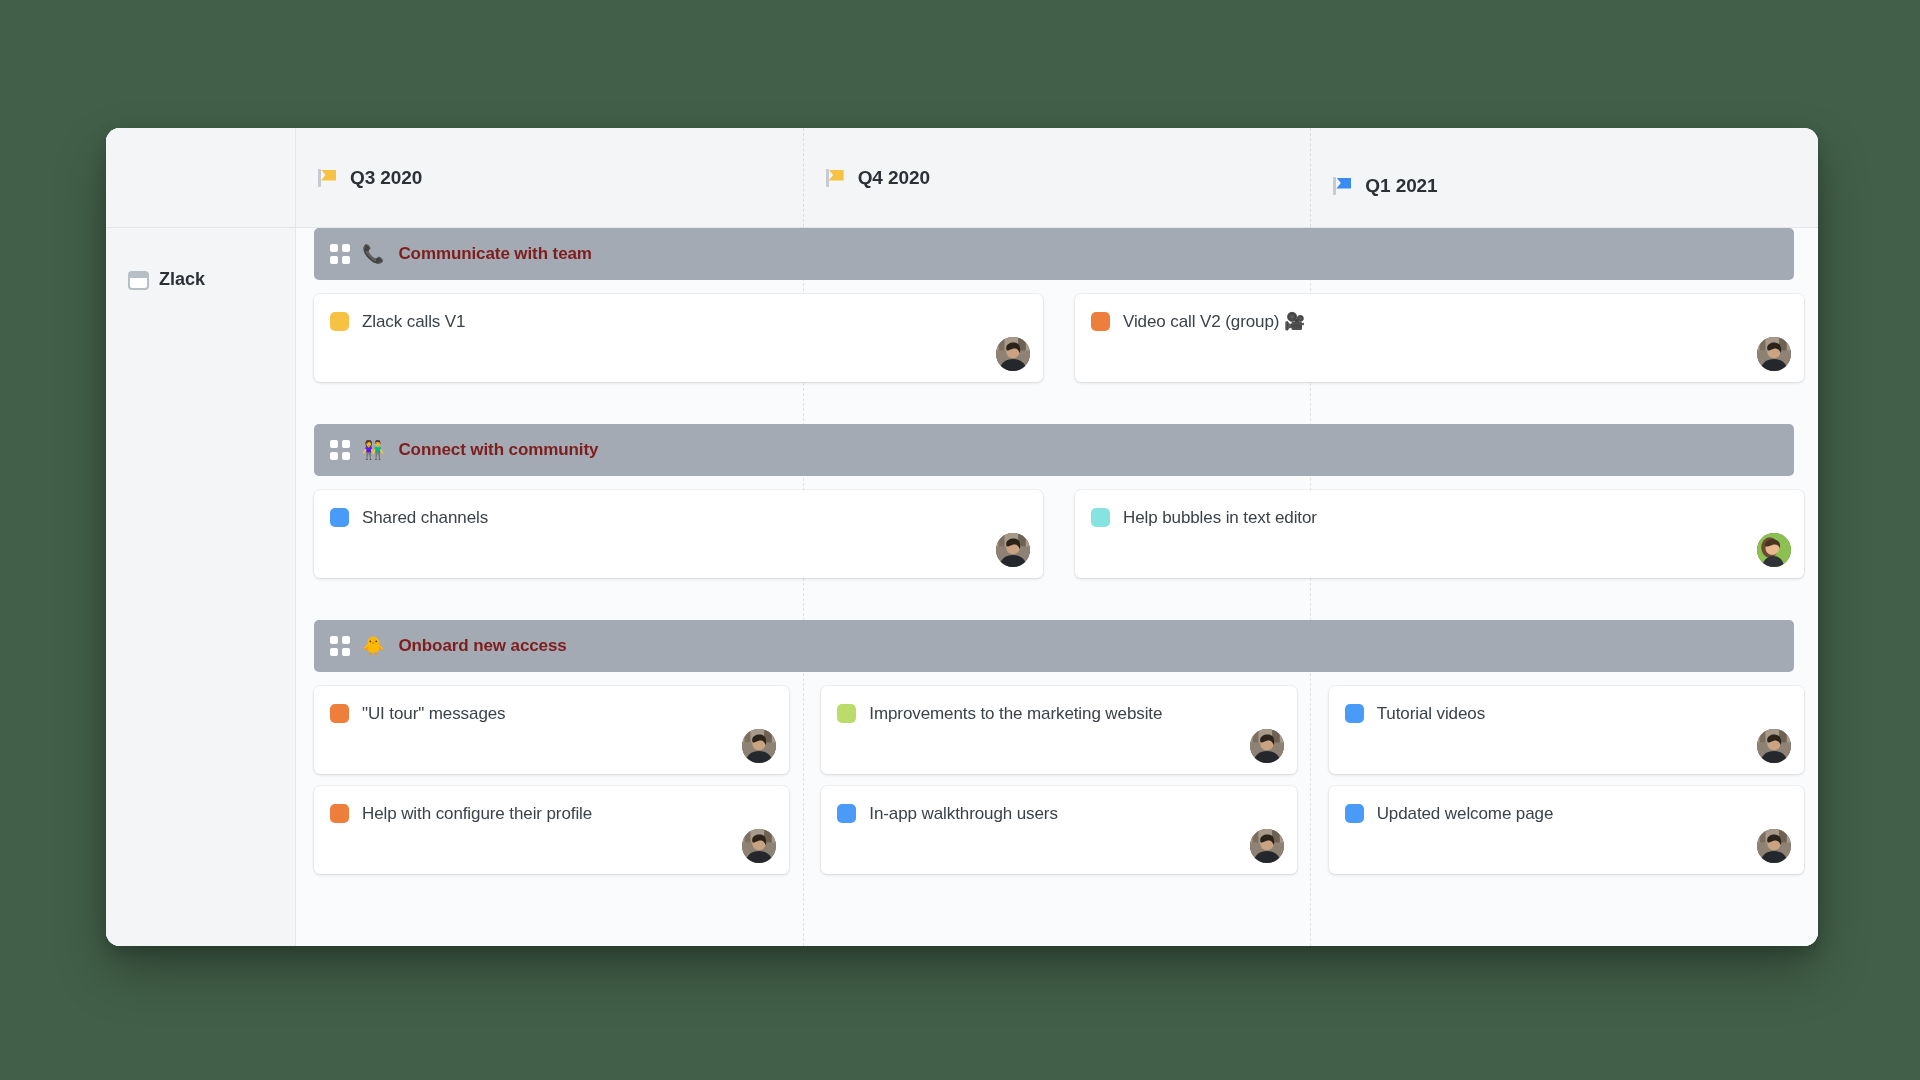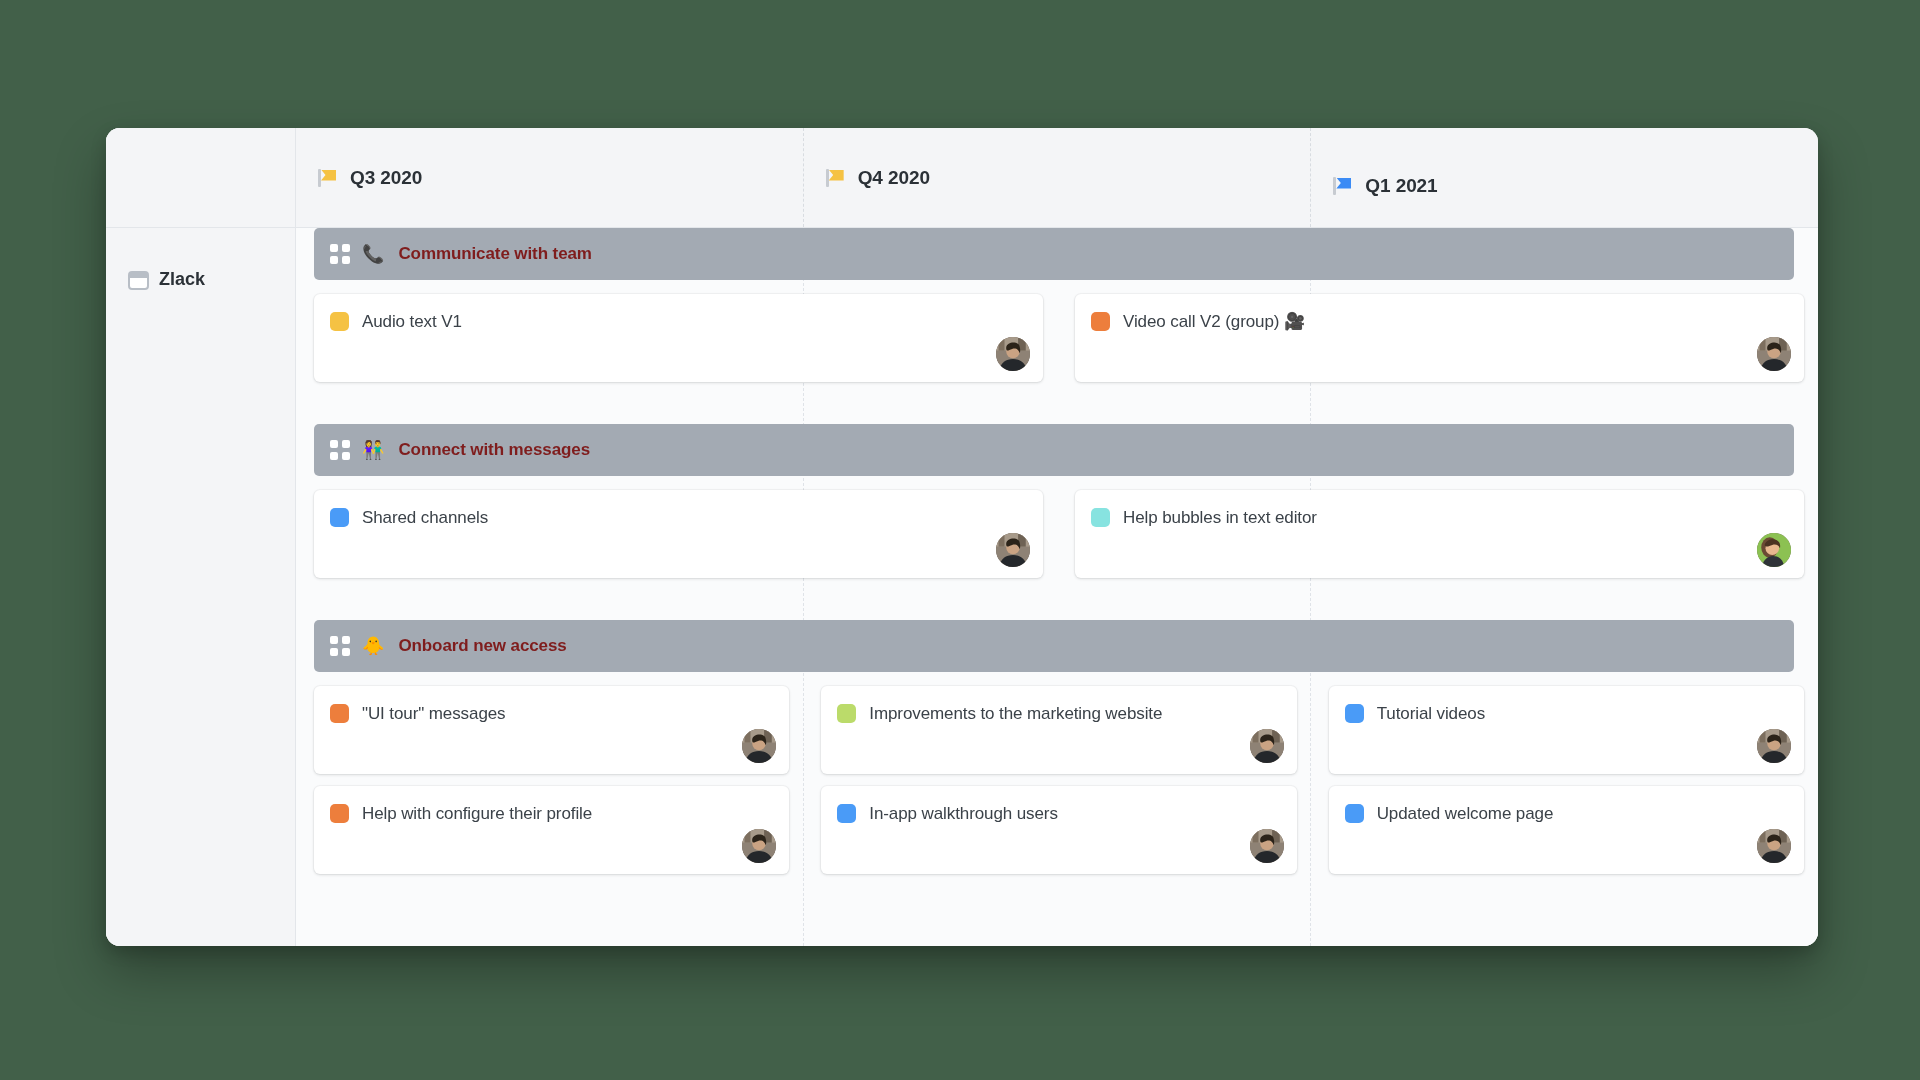--- a/index.html
+++ b/index.html
@@ -320,21 +320,21 @@
                 <i></i>
               </span>
               <span class="epic-emoji">📞</span>
               <span class="epic-title">Communicate with team</span>
             </div>
             <div class="lane-cards">
               <div class="lane-col">
                 <div class="feature-card">
                   <div class="card-top">
                     <span class="swatch" style="background: rgb(245, 194, 67);"></span>
-                    <span class="card-title">Audio text V1</span>
+                    <span class="card-title">Zlack calls V1</span>
                   </div>
                   <div class="avatar">
                     <svg viewBox="0 0 40 40" xmlns="http://www.w3.org/2000/svg">
                       <rect width="40" height="40" fill="#8e8275"></rect>
                       <rect x="0" y="0" width="40" height="16" fill="#a79a8a"></rect>
                       <rect x="3" y="2" width="7" height="14" fill="#7d6f5f"></rect>
                       <rect x="26" y="1" width="9" height="15" fill="#6e6254"></rect>
                       <circle cx="20" cy="17" r="8" fill="#caa383"></circle>
                       <path d="M12 12c1-7 15-8 16 0 1 4 0 7 0 7-2-5-5-6-9-5s-6 4-7 0z" fill="#2b2319"></path>
                       <path d="M4 40c1-10 8-14 16-14s15 4 16 14z" fill="#24272b"></path>
@@ -366,21 +366,21 @@
           <div class="lane-gap"></div>
           <div class="epic-lane">
             <div class="epic-bar" style="background: rgb(163, 170, 179);">
               <span class="grid-icon">
                 <i></i>
                 <i></i>
                 <i></i>
                 <i></i>
               </span>
               <span class="epic-emoji">👫</span>
-              <span class="epic-title">Connect with messages</span>
+              <span class="epic-title">Connect with community</span>
             </div>
             <div class="lane-cards">
               <div class="lane-col">
                 <div class="feature-card">
                   <div class="card-top">
                     <span class="swatch" style="background: rgb(74, 155, 247);"></span>
                     <span class="card-title">Shared channels</span>
                   </div>
                   <div class="avatar">
                     <svg viewBox="0 0 40 40" xmlns="http://www.w3.org/2000/svg">

